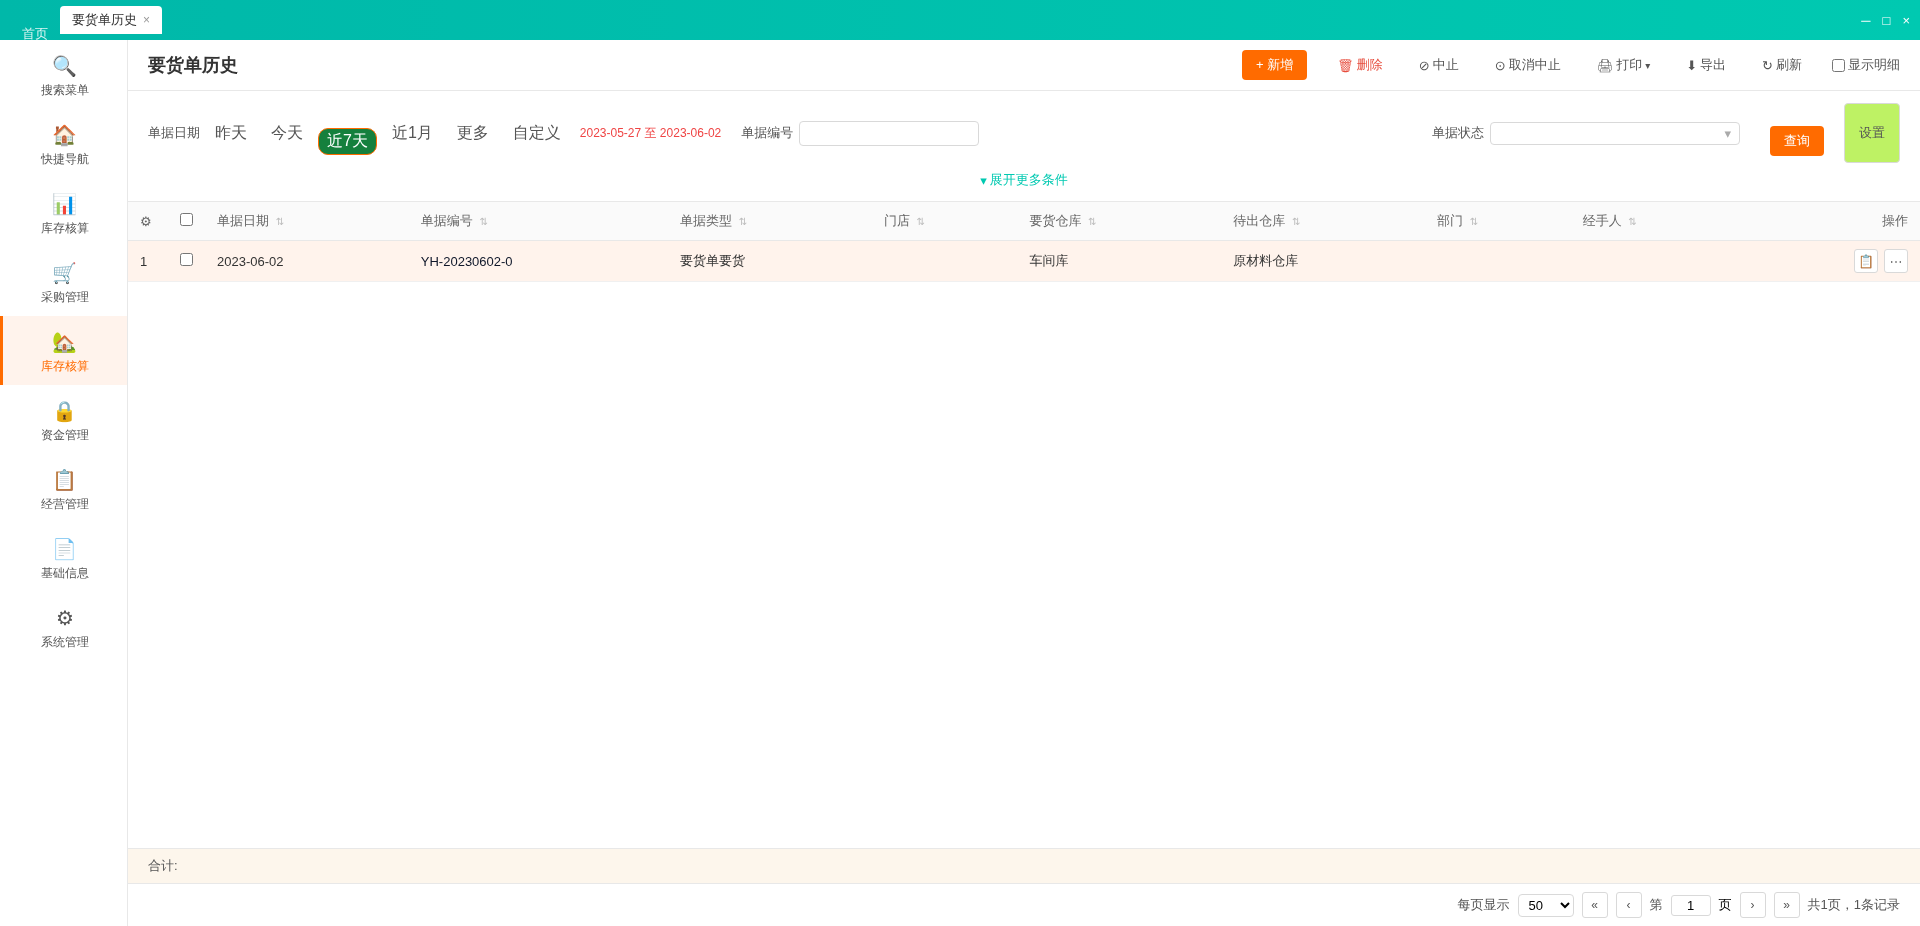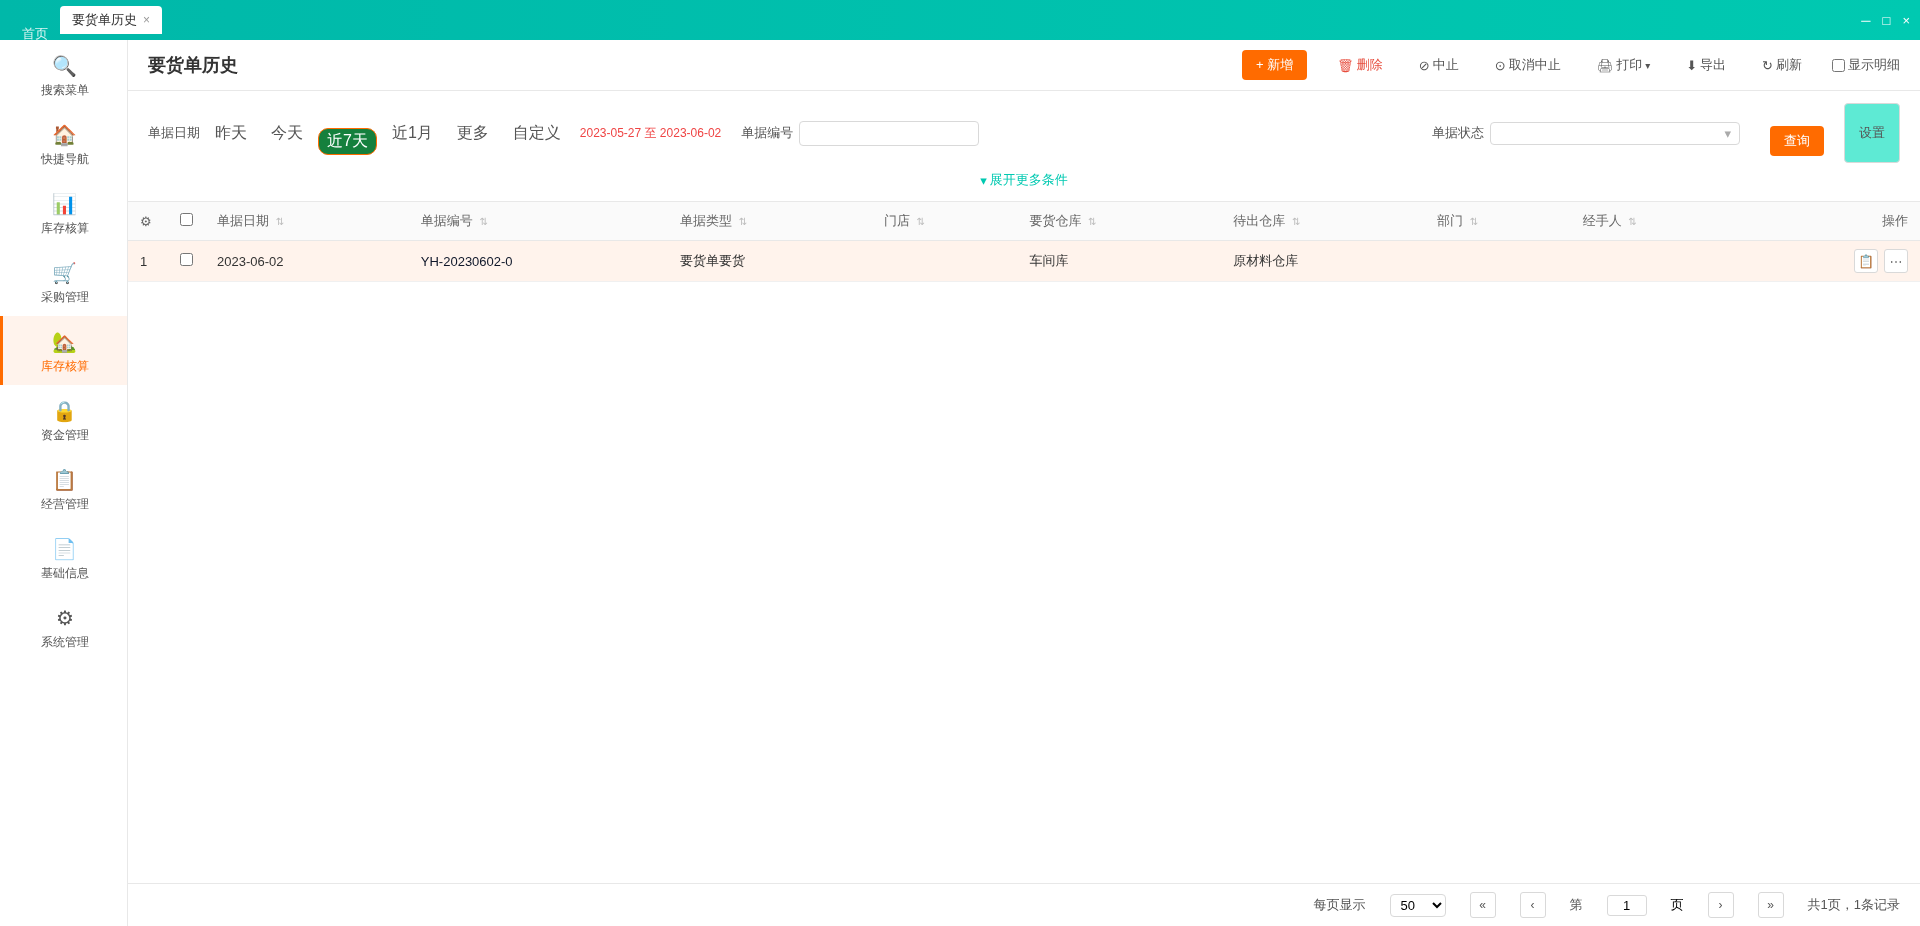--- a/index.html
+++ b/index.html
@@ -127,21 +127,21 @@
     .btn-primary {
       background: #ff6b00;
       color: white;
       border: none;
       padding: 6px 14px;
       border-radius: 4px;
       cursor: pointer;
       font-size: 13px;
     }
     .btn-secondary {
-      background: #5eead4;
+      background: #bef264;
       color: #555;
       border: 1px solid #d9d9d9;
       padding: 20px 14px;
       border-radius: 4px;
       cursor: pointer;
       font-size: 13px;
     }
 
     
     .filter-area {
@@ -257,21 +257,21 @@
     .summary-label { color: #555; font-size: 13px; }
 
     
     .pagination-bar {
       background: #fff;
       border-top: 1px solid #e8e8e8;
       padding: 8px 20px;
       display: flex;
       align-items: center;
       justify-content: flex-end;
-      gap: 24px;
+      gap: 8px;
       flex-shrink: 0;
     }
     .pagination-bar .page-size-label { color: #555; }
     .page-size-select {
       border: 1px solid #d9d9d9;
       border-radius: 4px;
       padding: 2px 6px;
       font-size: 13px;
       cursor: pointer;
       background: white;
@@ -507,20 +507,23 @@
                 <button class="row-action-btn" title="更多">
                   <span>⋯</span>
                 </button>
               </div>
             </td>
           </tr>
         </tbody>
       </table>
     </div>
 
+    <div class="table-footer">
+      <span class="summary-label">合计:</span>
+    </div>
 
     <div class="pagination-bar">
       <span class="page-size-label">每页显示</span>
       <select class="page-size-select">
         <option>20</option>
         <option selected="">50</option>
         <option>100</option>
         <option>200</option>
       </select>
       <button class="page-nav-btn">«</button>

